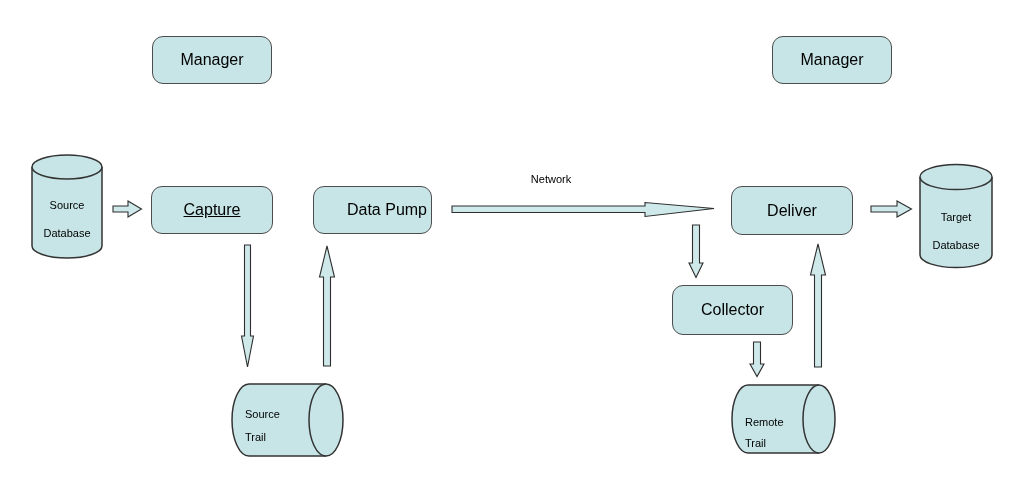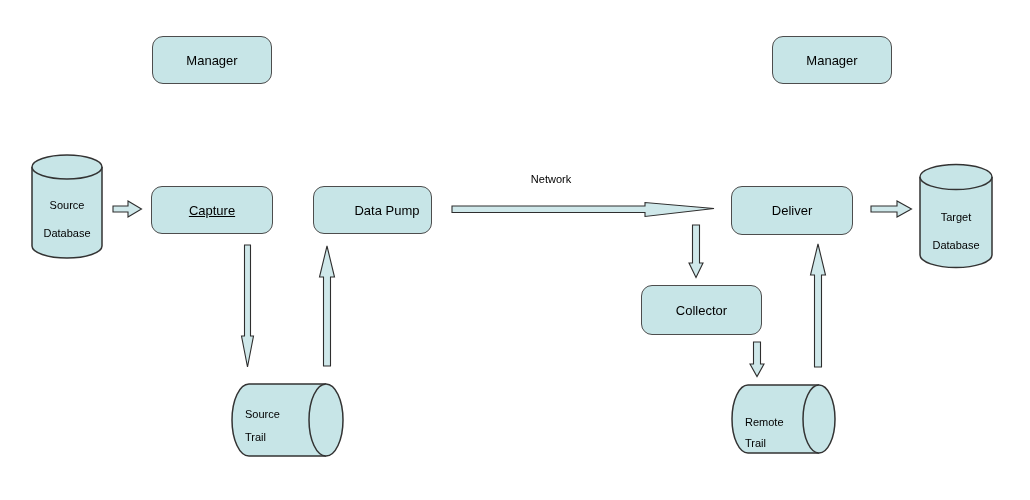--- a/index.html
+++ b/index.html
@@ -40,21 +40,21 @@
     stroke-linejoin:miter;
   }
   .node{
     position:absolute;
     background:var(--node-fill);
     border:1.6px solid var(--node-border);
     border-radius:11px;
     display:flex;
     align-items:center;
     justify-content:center;
-    font-size:13px;
+    font-size:16px;
     color:var(--text-color);
     box-sizing:border-box;
   }
   .lbl{
     position:absolute;
     font-size:11px;
     color:var(--text-color);
     white-space:pre-line;
   }
   .lbl.center{text-align:center;}
@@ -116,21 +116,21 @@
   </div>
 
   <div class="node" style="left:313px;top:186px;width:119px;height:48px;padding-left:29px;">
     <span>Data Pump</span>
   </div>
 
   <div class="node" style="left:731px;top:186px;width:122px;height:49px;">
     <span>Deliver</span>
   </div>
 
-  <div class="node" style="left:641px;top:285px;width:121px;height:50px;">
+  <div class="node" style="left:672px;top:285px;width:121px;height:50px;">
     <span>Collector</span>
   </div>
 
   <div class="lbl center" style="left:32px;top:191px;width:70px;line-height:28px;">Source
 Database</div>
 
   <div class="lbl center" style="left:920px;top:203px;width:72px;line-height:28px;">Target
 Database</div>
 
   <div class="lbl" style="left:245px;top:403px;width:80px;line-height:23px;">Source

